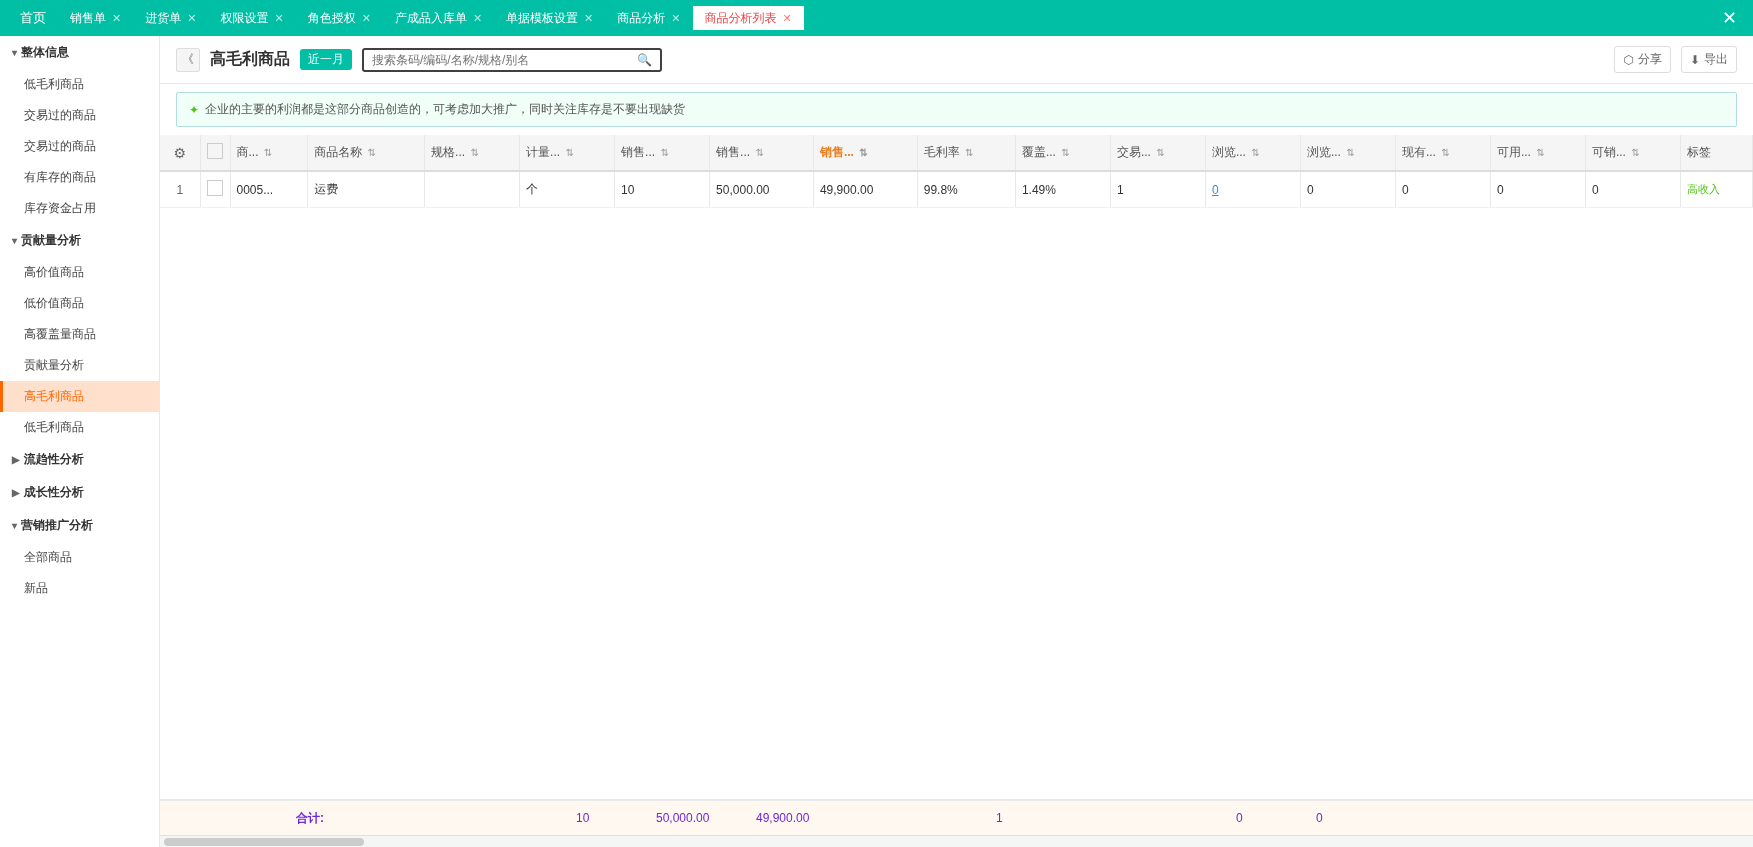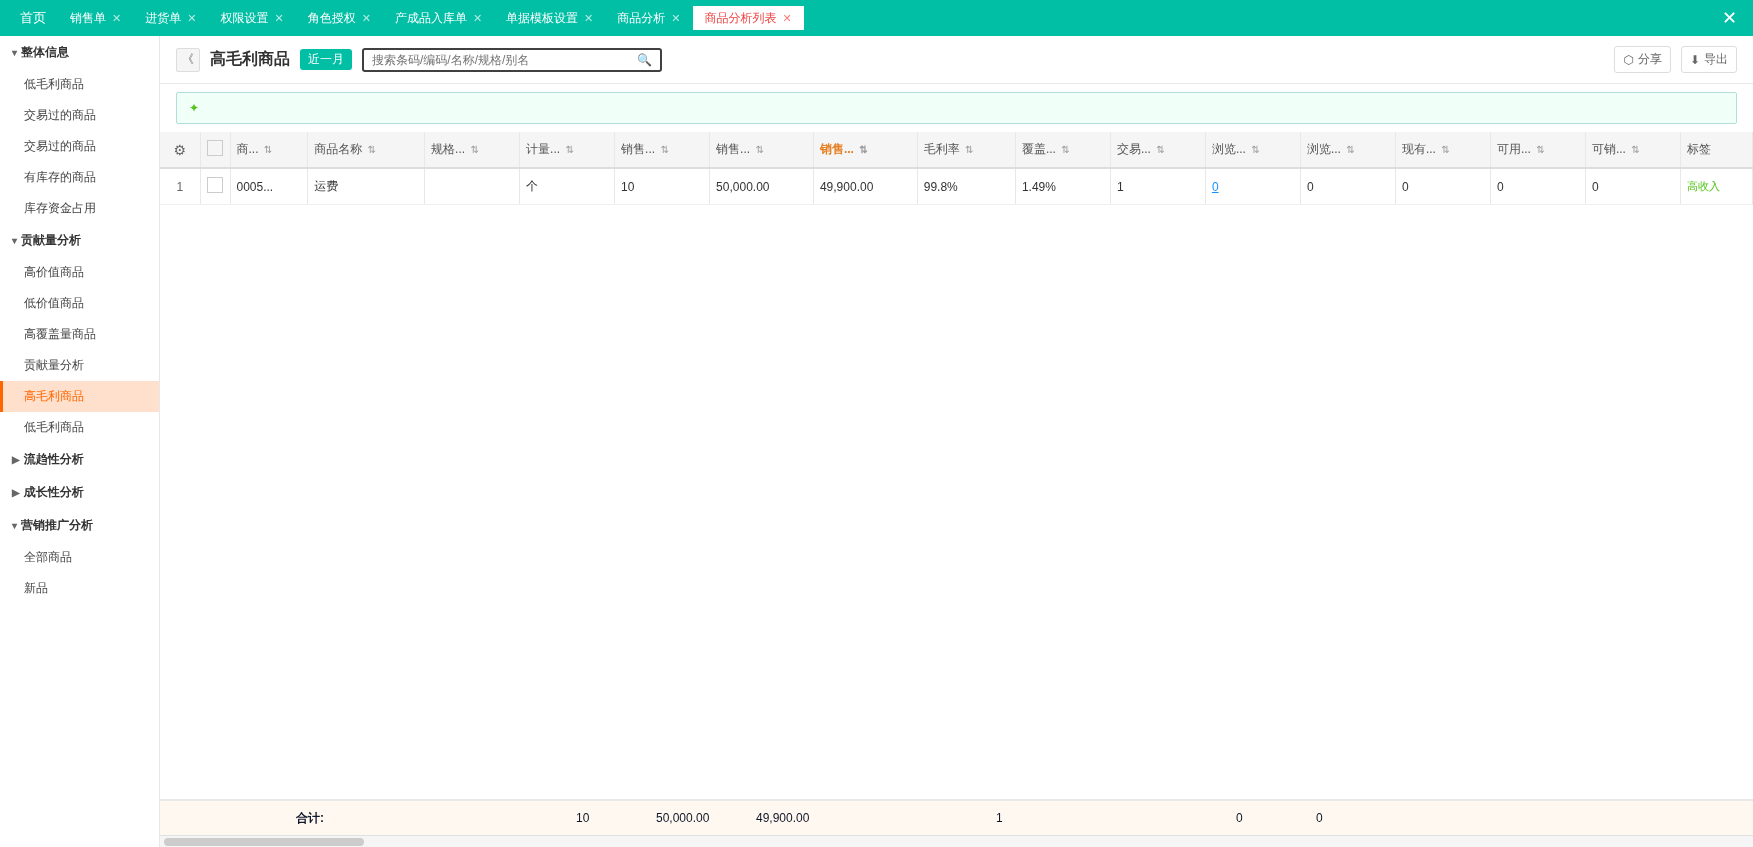--- a/index.html
+++ b/index.html
@@ -211,21 +211,21 @@
     .tag-high { color: #52c41a; font-size: 11px; margin-top: 40px; }
 
     
     .footer-totals {
       display: flex;
       align-items: center;
       border-top: 2px solid #e8e8e8;
       background: #fff8f0;
       padding: 8px 6px;
       font-size: 12px;
-      color: #0f172a;
+      color: #6d28d9;
       min-height: 36px;
       position: relative;
     }
 
     
     .scroll-bar-area {
       height: 12px;
       background: #f5f5f5;
       border-top: 1px solid #e0e0e0;
       display: flex;
@@ -351,20 +351,21 @@
         <span>分享</span>
       </div>
       <div class="header-action-btn">
         <span>⬇</span>
         <span>导出</span>
       </div>
     </div>
 
     <div class="info-bar">
       <span style="color:#52c41a;">✦</span>
+      <span>企业的主要的利润都是这部分商品创造的，可考虑加大推广，同时关注库存是不要出现缺货</span>
     </div>
 
     <div class="table-container">
       <table>
         <thead>
           <tr>
             <th>
               <span class="gear-icon">⚙</span>
             </th>
             <th>

